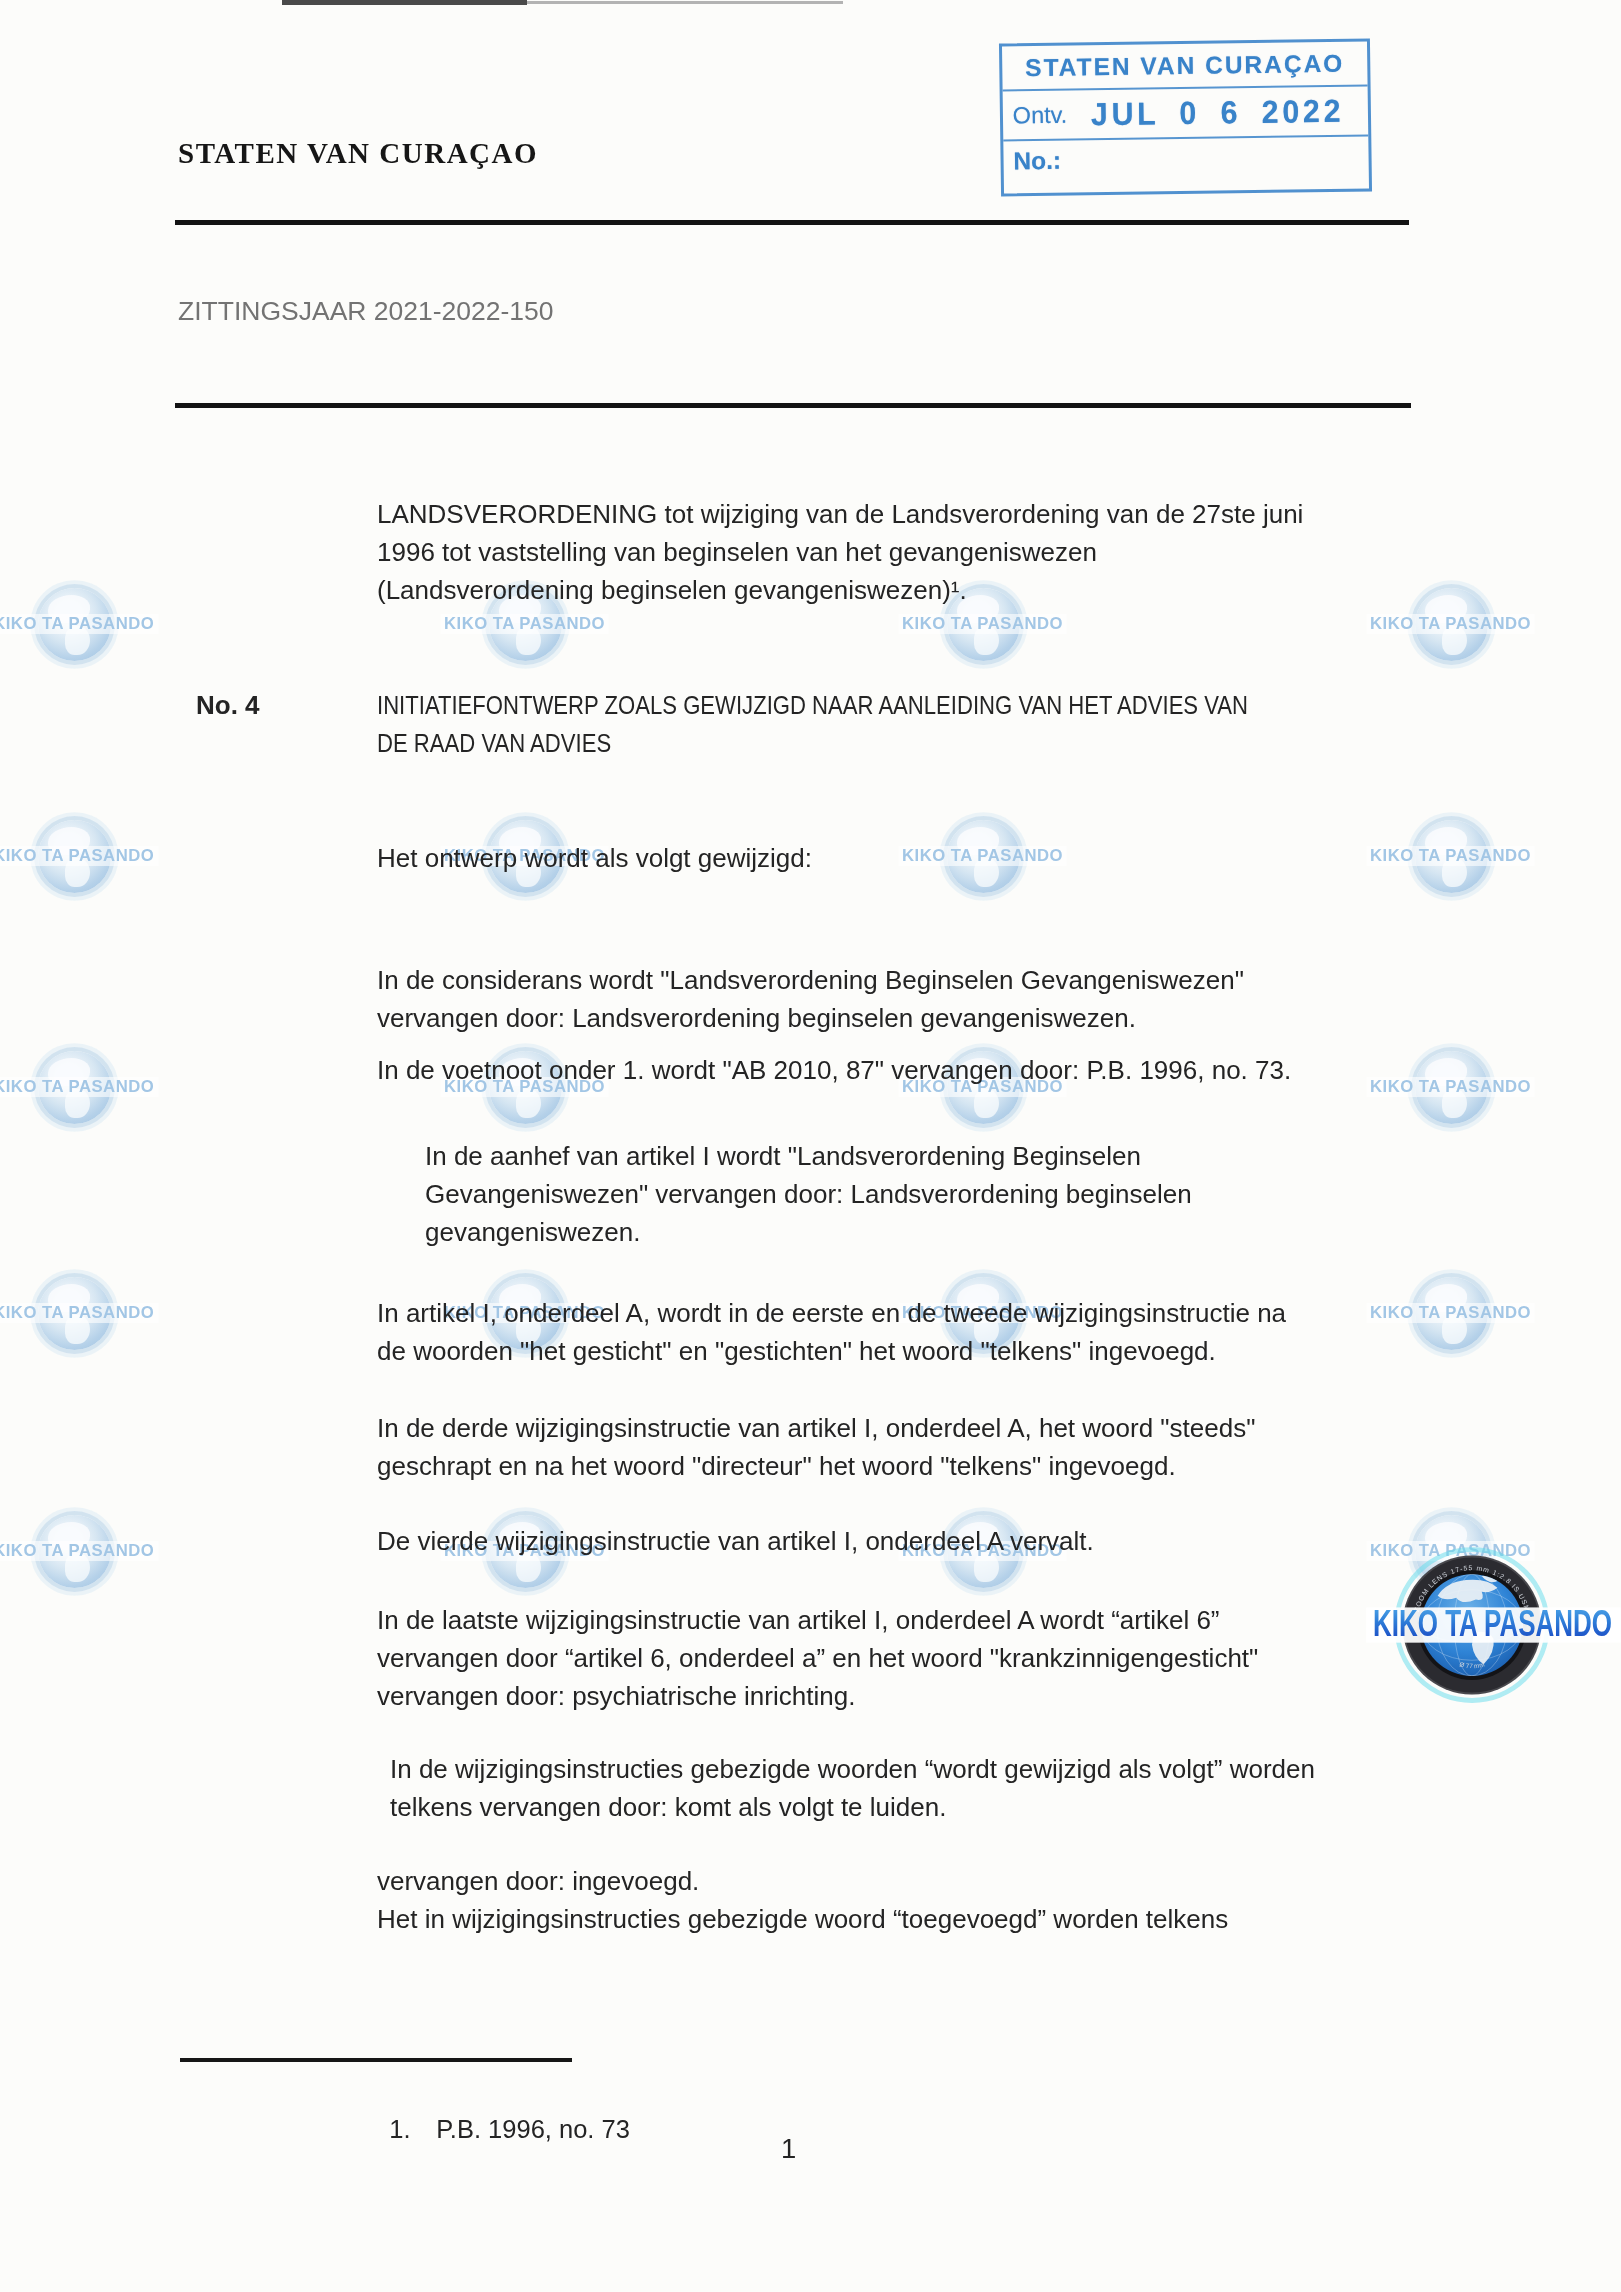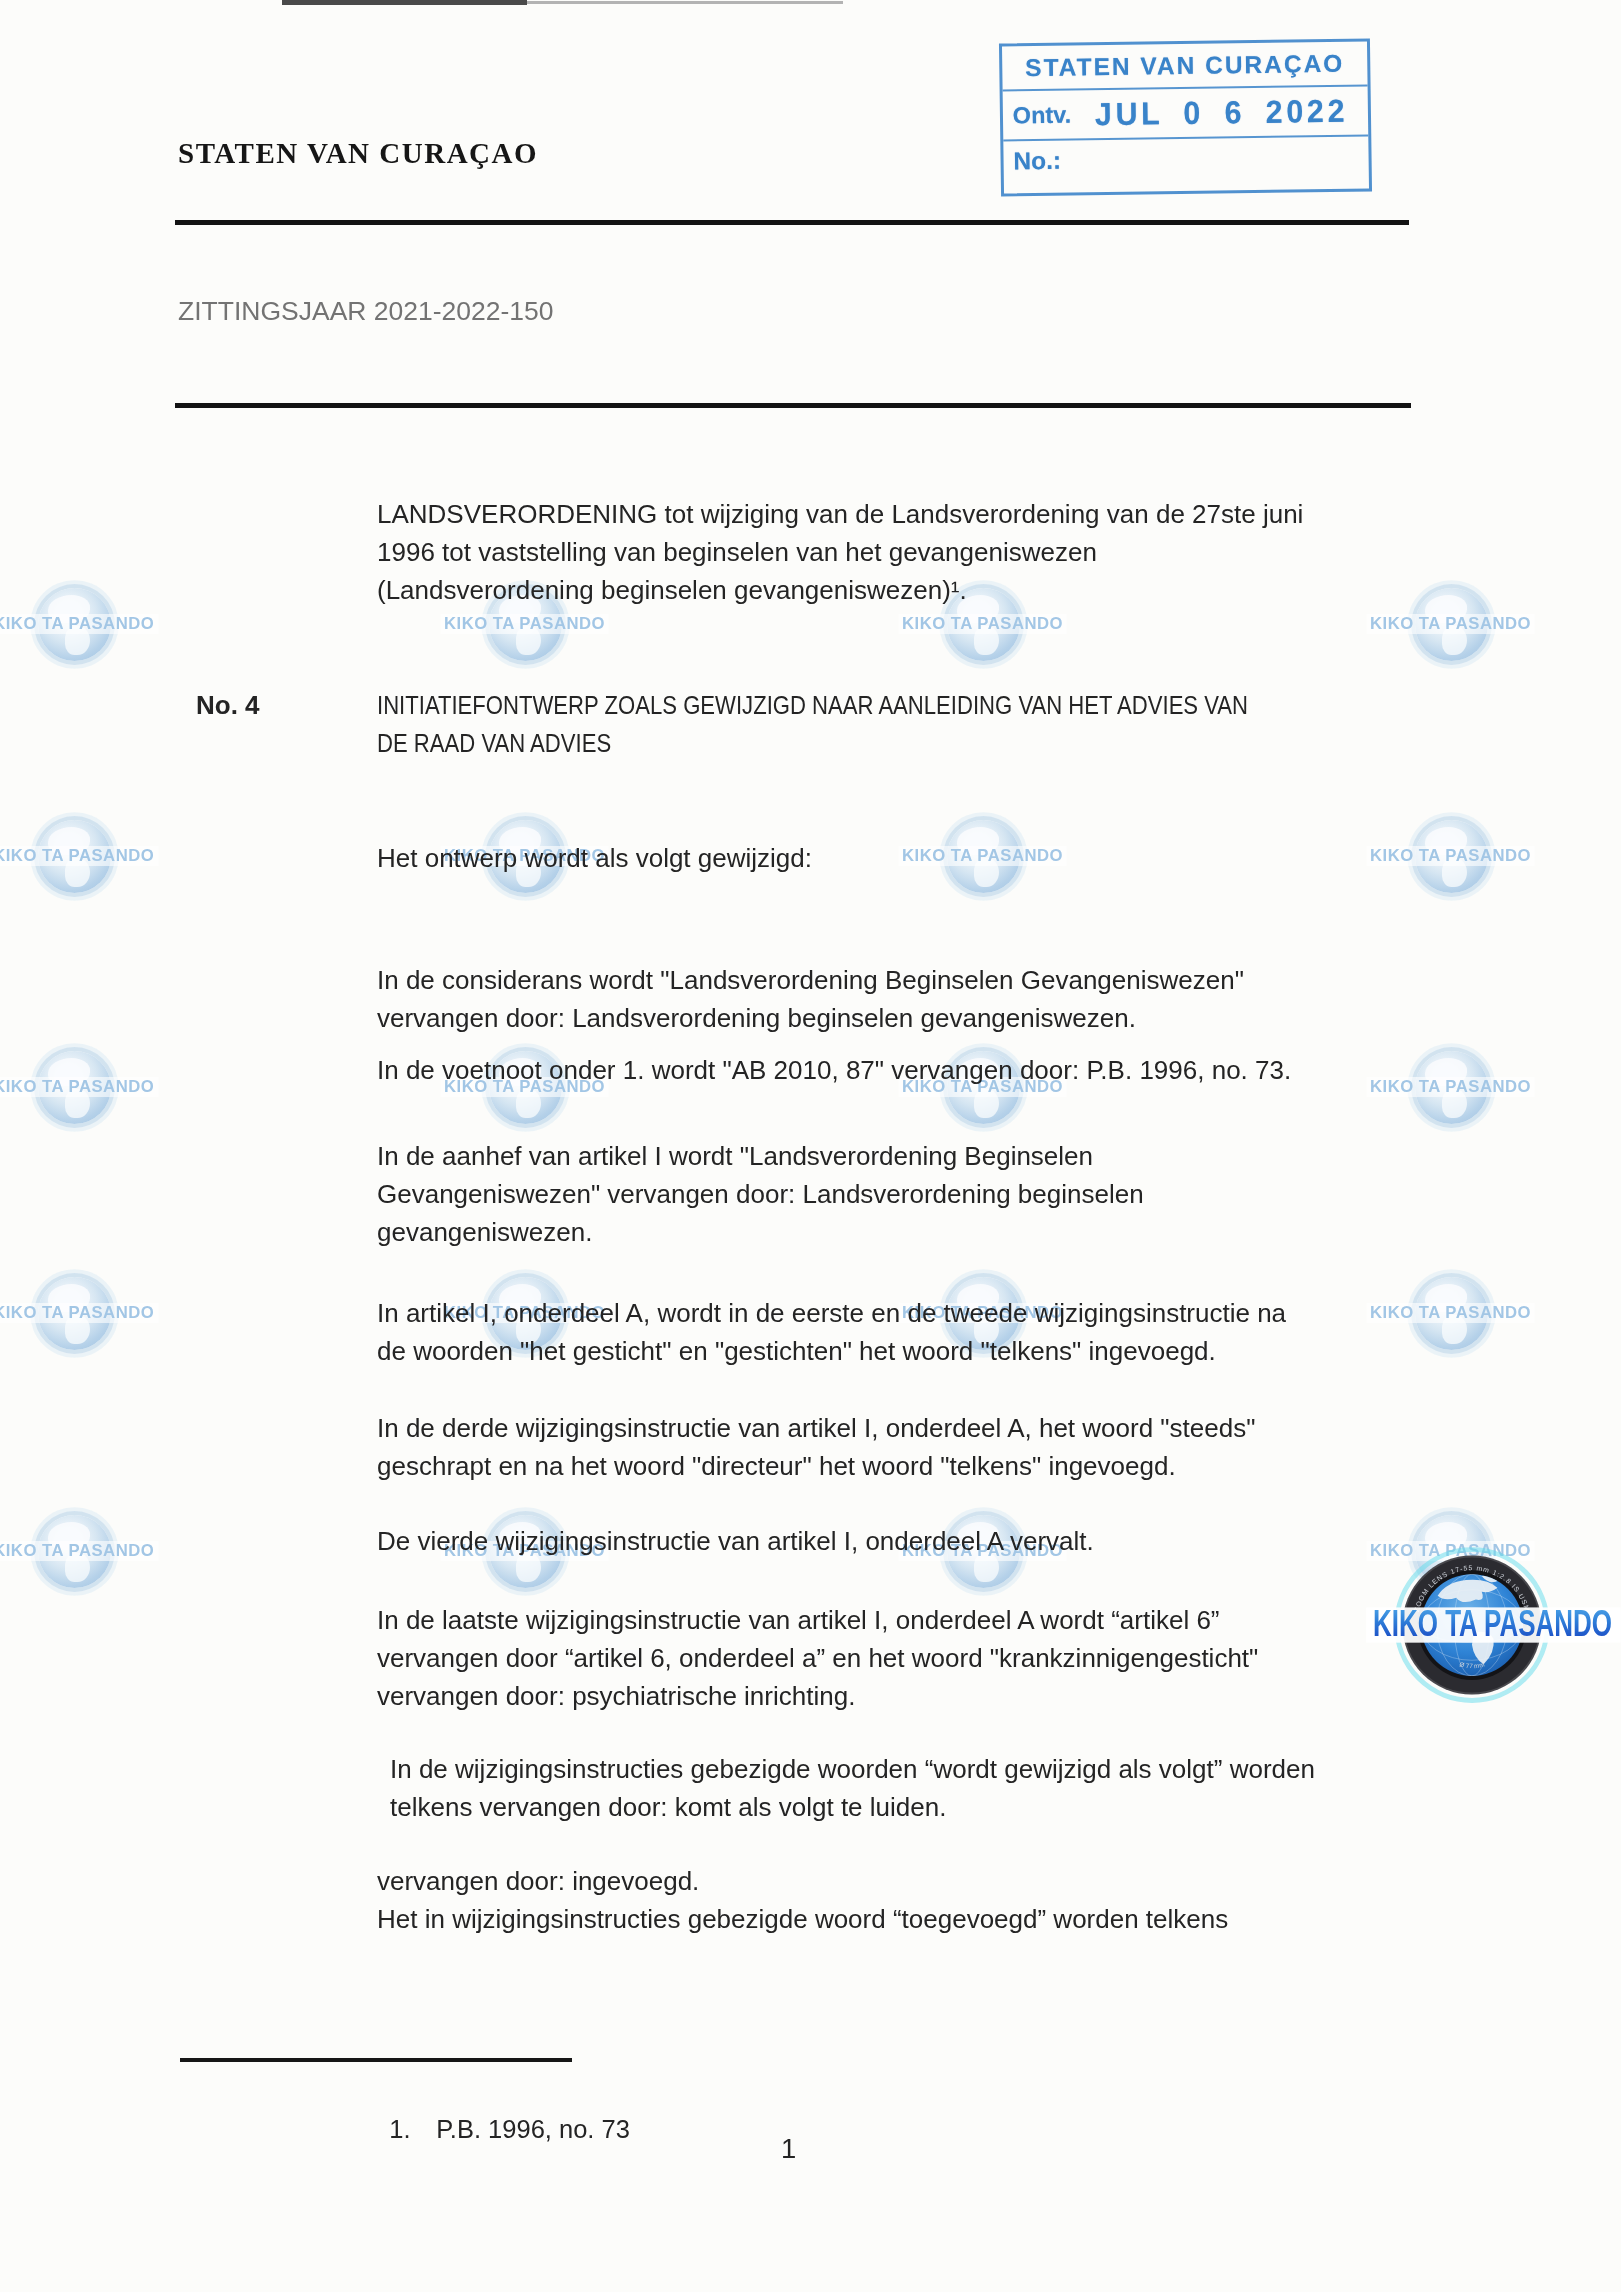--- a/index.html
+++ b/index.html
@@ -32,21 +32,21 @@
   }
   .stamp-row1 {
     height:43px; display:flex; align-items:center; justify-content:center;
     font-weight:bold; font-size:24.5px; letter-spacing:2px;
     border-bottom:2.9px solid rgba(43,122,198,.85); white-space:pre;
   }
   .stamp-row2 {
     height:48px; display:flex; align-items:center; padding:0 9.8px;
     border-bottom:2.9px solid rgba(43,122,198,.85);
   }
-  .stamp-ontv { font-weight:bold; font-size:23.5px; white-space:pre; }
+  .stamp-ontv { font-weight:normal; font-size:23.5px; white-space:pre; }
   .stamp-date {
     font-weight:bold; font-size:32px; letter-spacing:3.9px; word-spacing:8.8px;
     margin-left:23.5px; transform:scaleX(.95); transform-origin:0 50%; white-space:pre;
   }
   .stamp-row3 { height:46px; font-weight:bold; font-size:24.5px; padding:5.9px 0 0 9.8px; white-space:pre; }
 
   
   .wm-layer { position:absolute; left:0; top:0; width:100%; height:100%; z-index:1; }
   .wm { position:absolute; width:167px; height:102px; }
   .wm-globe {
@@ -72,21 +72,21 @@
   
   .text-block { position:absolute; left:377px; font-size:26px; line-height:38px; z-index:2; }
   .doc-line { white-space:pre; }
   .b-title   { top:495px; }
   .b-heading { top:686px; }
   .b-heading .doc-line { transform:scaleX(.85); transform-origin:0 50%; }
   .item-number { position:absolute; left:196px; top:686px; font-size:26px; line-height:38px; z-index:2; white-space:pre;font-weight:bold; }
   .b-lead { top:839px; }
   .b-p1 { top:949px;margin-top:12px; }
   .b-p2 { top:1051px; }
-  .b-p3 { top:1137px; }
+  .b-p3 { top:1137px;margin-left:48px; }
   .b-p4 { top:1294px; }
   .b-p5 { top:1409px; }
   .b-p6 { top:1522px; }
   .b-p7 { top:1601px; }
   .b-p8 { top:1750px;margin-left:13px; }
   .b-p9 { top:1862px; }
 
   
   .big-logo { position:absolute; left:1364px; top:1533px; z-index:5; }
 

